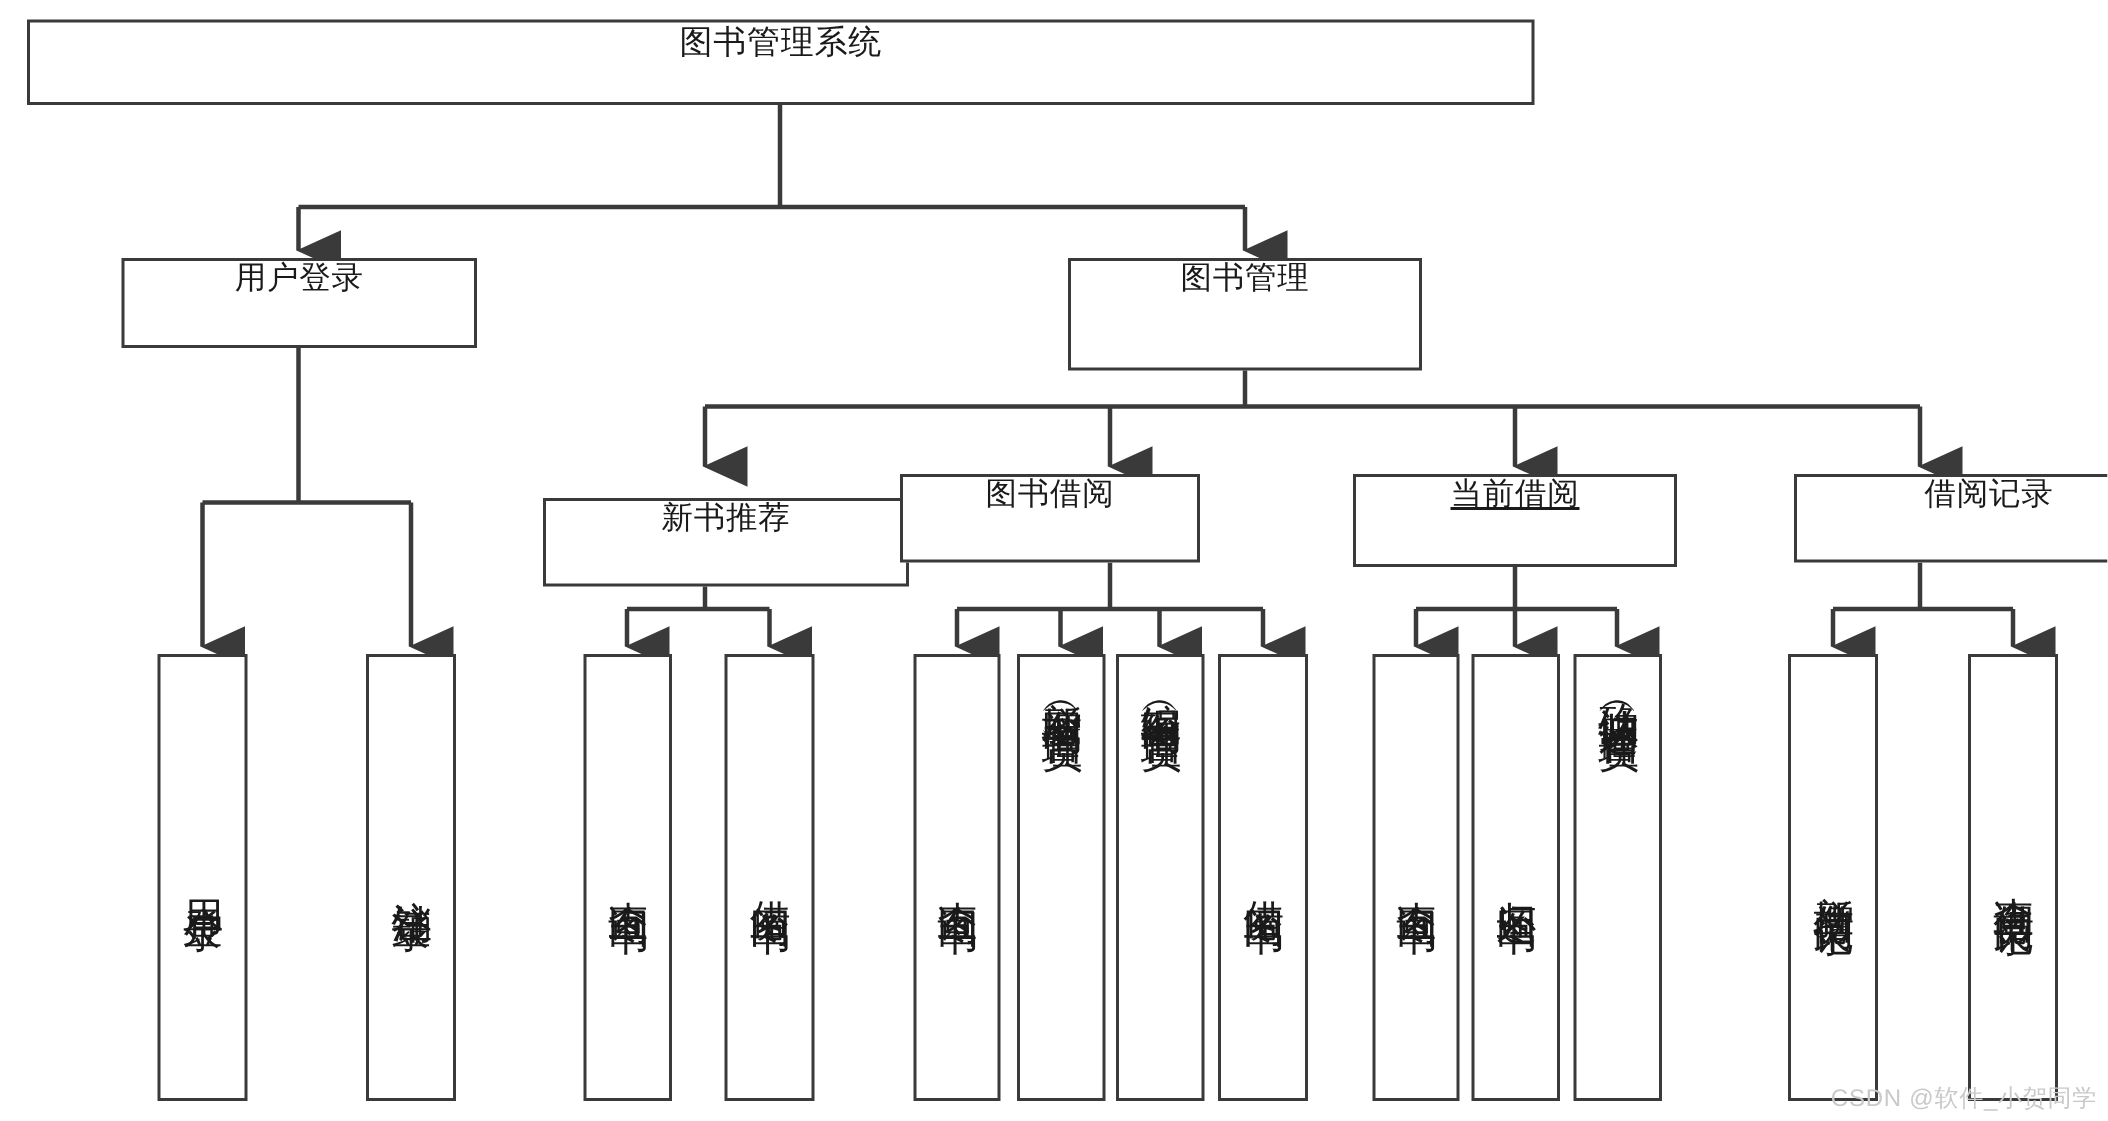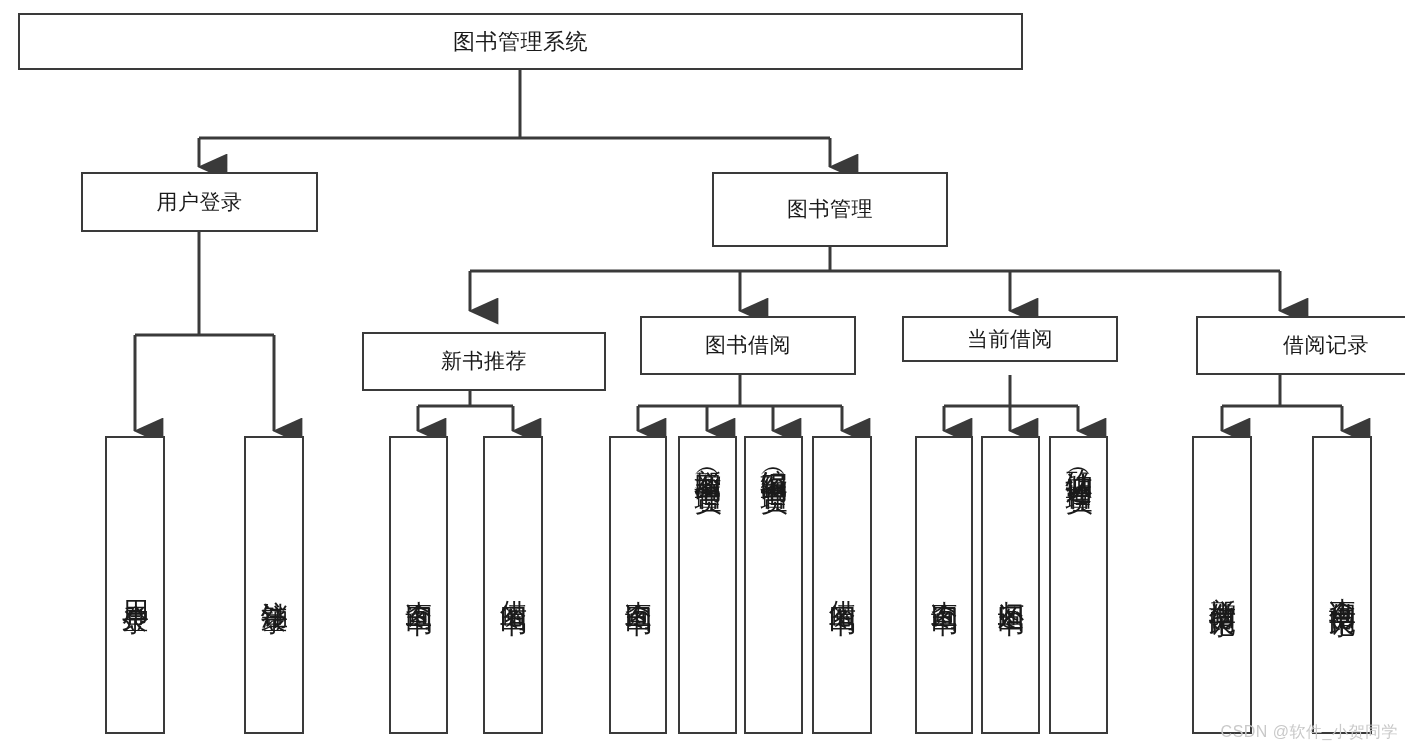--- a/index.html
+++ b/index.html
@@ -25,21 +25,21 @@
     width: 1405px;
     height: 747px;
     pointer-events: none;
   }
   .node {
     position: absolute;
     box-sizing: border-box;
     background: #ffffff;
     border: 2px solid #3a3a3a;
     display: flex;
-    align-items: center;
+    align-items: flex-start;
     justify-content: center;
     color: #1a1a1a;
     z-index: 2;
   }
   .node .lbl {
     display: block;
     text-align: center;
     line-height: 1.18;
     white-space: nowrap;
   }
@@ -142,24 +142,24 @@
   <div class="node h" style="left:81px; top:172px; width:237px; height:60px;">
     <span class="lbl">用户登录</span>
   </div>
   <div class="node h" style="left:712px; top:172px; width:236px; height:75px;">
     <span class="lbl">图书管理</span>
   </div>
 
   <div class="node h" style="left:362px; top:316px; width:244px; height:59px;margin-top:16px;">
     <span class="lbl">新书推荐</span>
   </div>
-  <div class="node h" style="left:640px; top:316px; width:216px; height:59px;">
+  <div class="node h" style="left:600px; top:316px; width:200px; height:59px;">
     <span class="lbl">图书借阅</span>
   </div>
-  <div class="node h" style="left:902px; top:316px; width:216px; height:46px;">
+  <div class="node h" style="left:902px; top:316px; width:216px; height:62px;text-decoration:underline;">
     <span class="lbl">当前借阅</span>
   </div>
   <div class="node h" style="left:1196px; top:316px; width:260px; height:59px;">
     <span class="lbl">借阅记录</span>
   </div>
 
   <div class="node v mid" style="left:105px; top:436px; width:60px; height:298px;">
     <span class="lbl">用户登录</span>
   </div>
   <div class="node v mid" style="left:244px; top:436px; width:60px; height:298px;">

